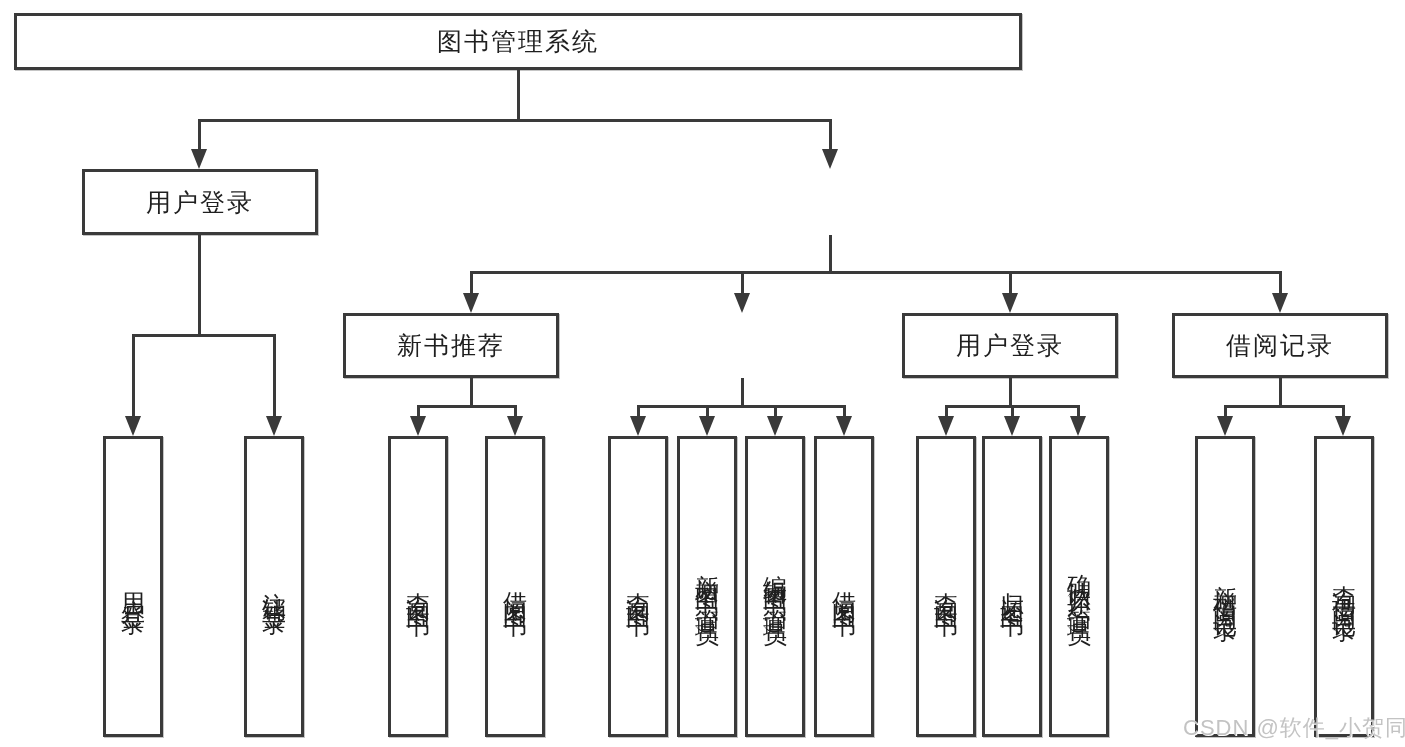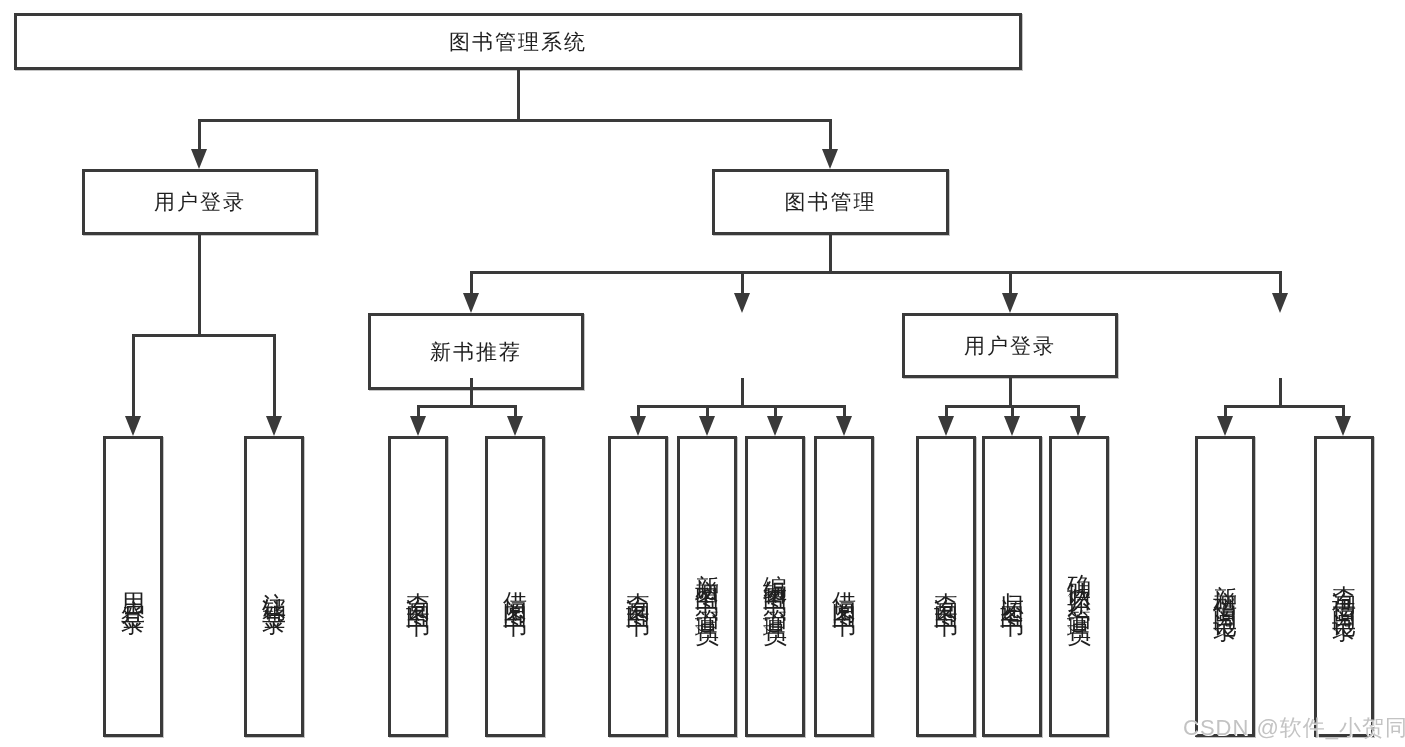--- a/index.html
+++ b/index.html
@@ -12,21 +12,21 @@
   }
   .box{
     position:absolute;
     box-sizing:border-box;
     background:#ffffff;
     border:3px solid #3a3a3a;
     display:flex;
     align-items:center;
     justify-content:center;
     color:#1f1f1f;
-    font-size:21px;
+    font-size:25px;
     text-align:center;
     letter-spacing:2px;
     box-shadow:1px 1px 0 rgba(90,90,90,.35);
   }
   .vbox{
     writing-mode:vertical-rl;
     text-orientation:mixed;
     font-size:24px;
     letter-spacing:7px;
     line-height:1;
@@ -54,24 +54,24 @@
   }
 </style>
 </head>
 <body>
 
 <div id="canvas">
 
   <div class="box" style="left:14px;top:13px;width:1008px;height:57px;">图书管理系统</div>
 
   <div class="box" style="left:82px;top:169px;width:236px;height:66px;">用户登录</div>
-  <div class="box" style="left:712px;top:169px;width:237px;height:66px;">图书管理</div>
 
-  <div class="box" style="left:368px;top:313px;width:216px;height:77px;">新书推荐</div>
+  <div class="box" style="left:343px;top:313px;width:216px;height:65px;">新书推荐</div>
   <div class="box" style="left:902px;top:313px;width:216px;height:65px;">用户登录</div>
+  <div class="box" style="left:1172px;top:313px;width:216px;height:65px;">借阅记录</div>
 
   <div class="box vbox" style="left:103px;top:436px;width:60px;height:301px;">用户登录</div>
   <div class="box vbox" style="left:244px;top:436px;width:60px;height:301px;">注销登录</div>
 
   <div class="box vbox" style="left:388px;top:436px;width:60px;height:301px;">查询图书</div>
   <div class="box vbox" style="left:485px;top:436px;width:60px;height:301px;">借阅图书</div>
 
   <div class="box vbox" style="left:608px;top:436px;width:60px;height:301px;">查询图书</div>
   <div class="box vbox" style="left:677px;top:436px;width:60px;height:301px;">新增图书（管理员）</div>
   <div class="box vbox" style="left:745px;top:436px;width:60px;height:301px;">编辑图书（管理员）</div>

